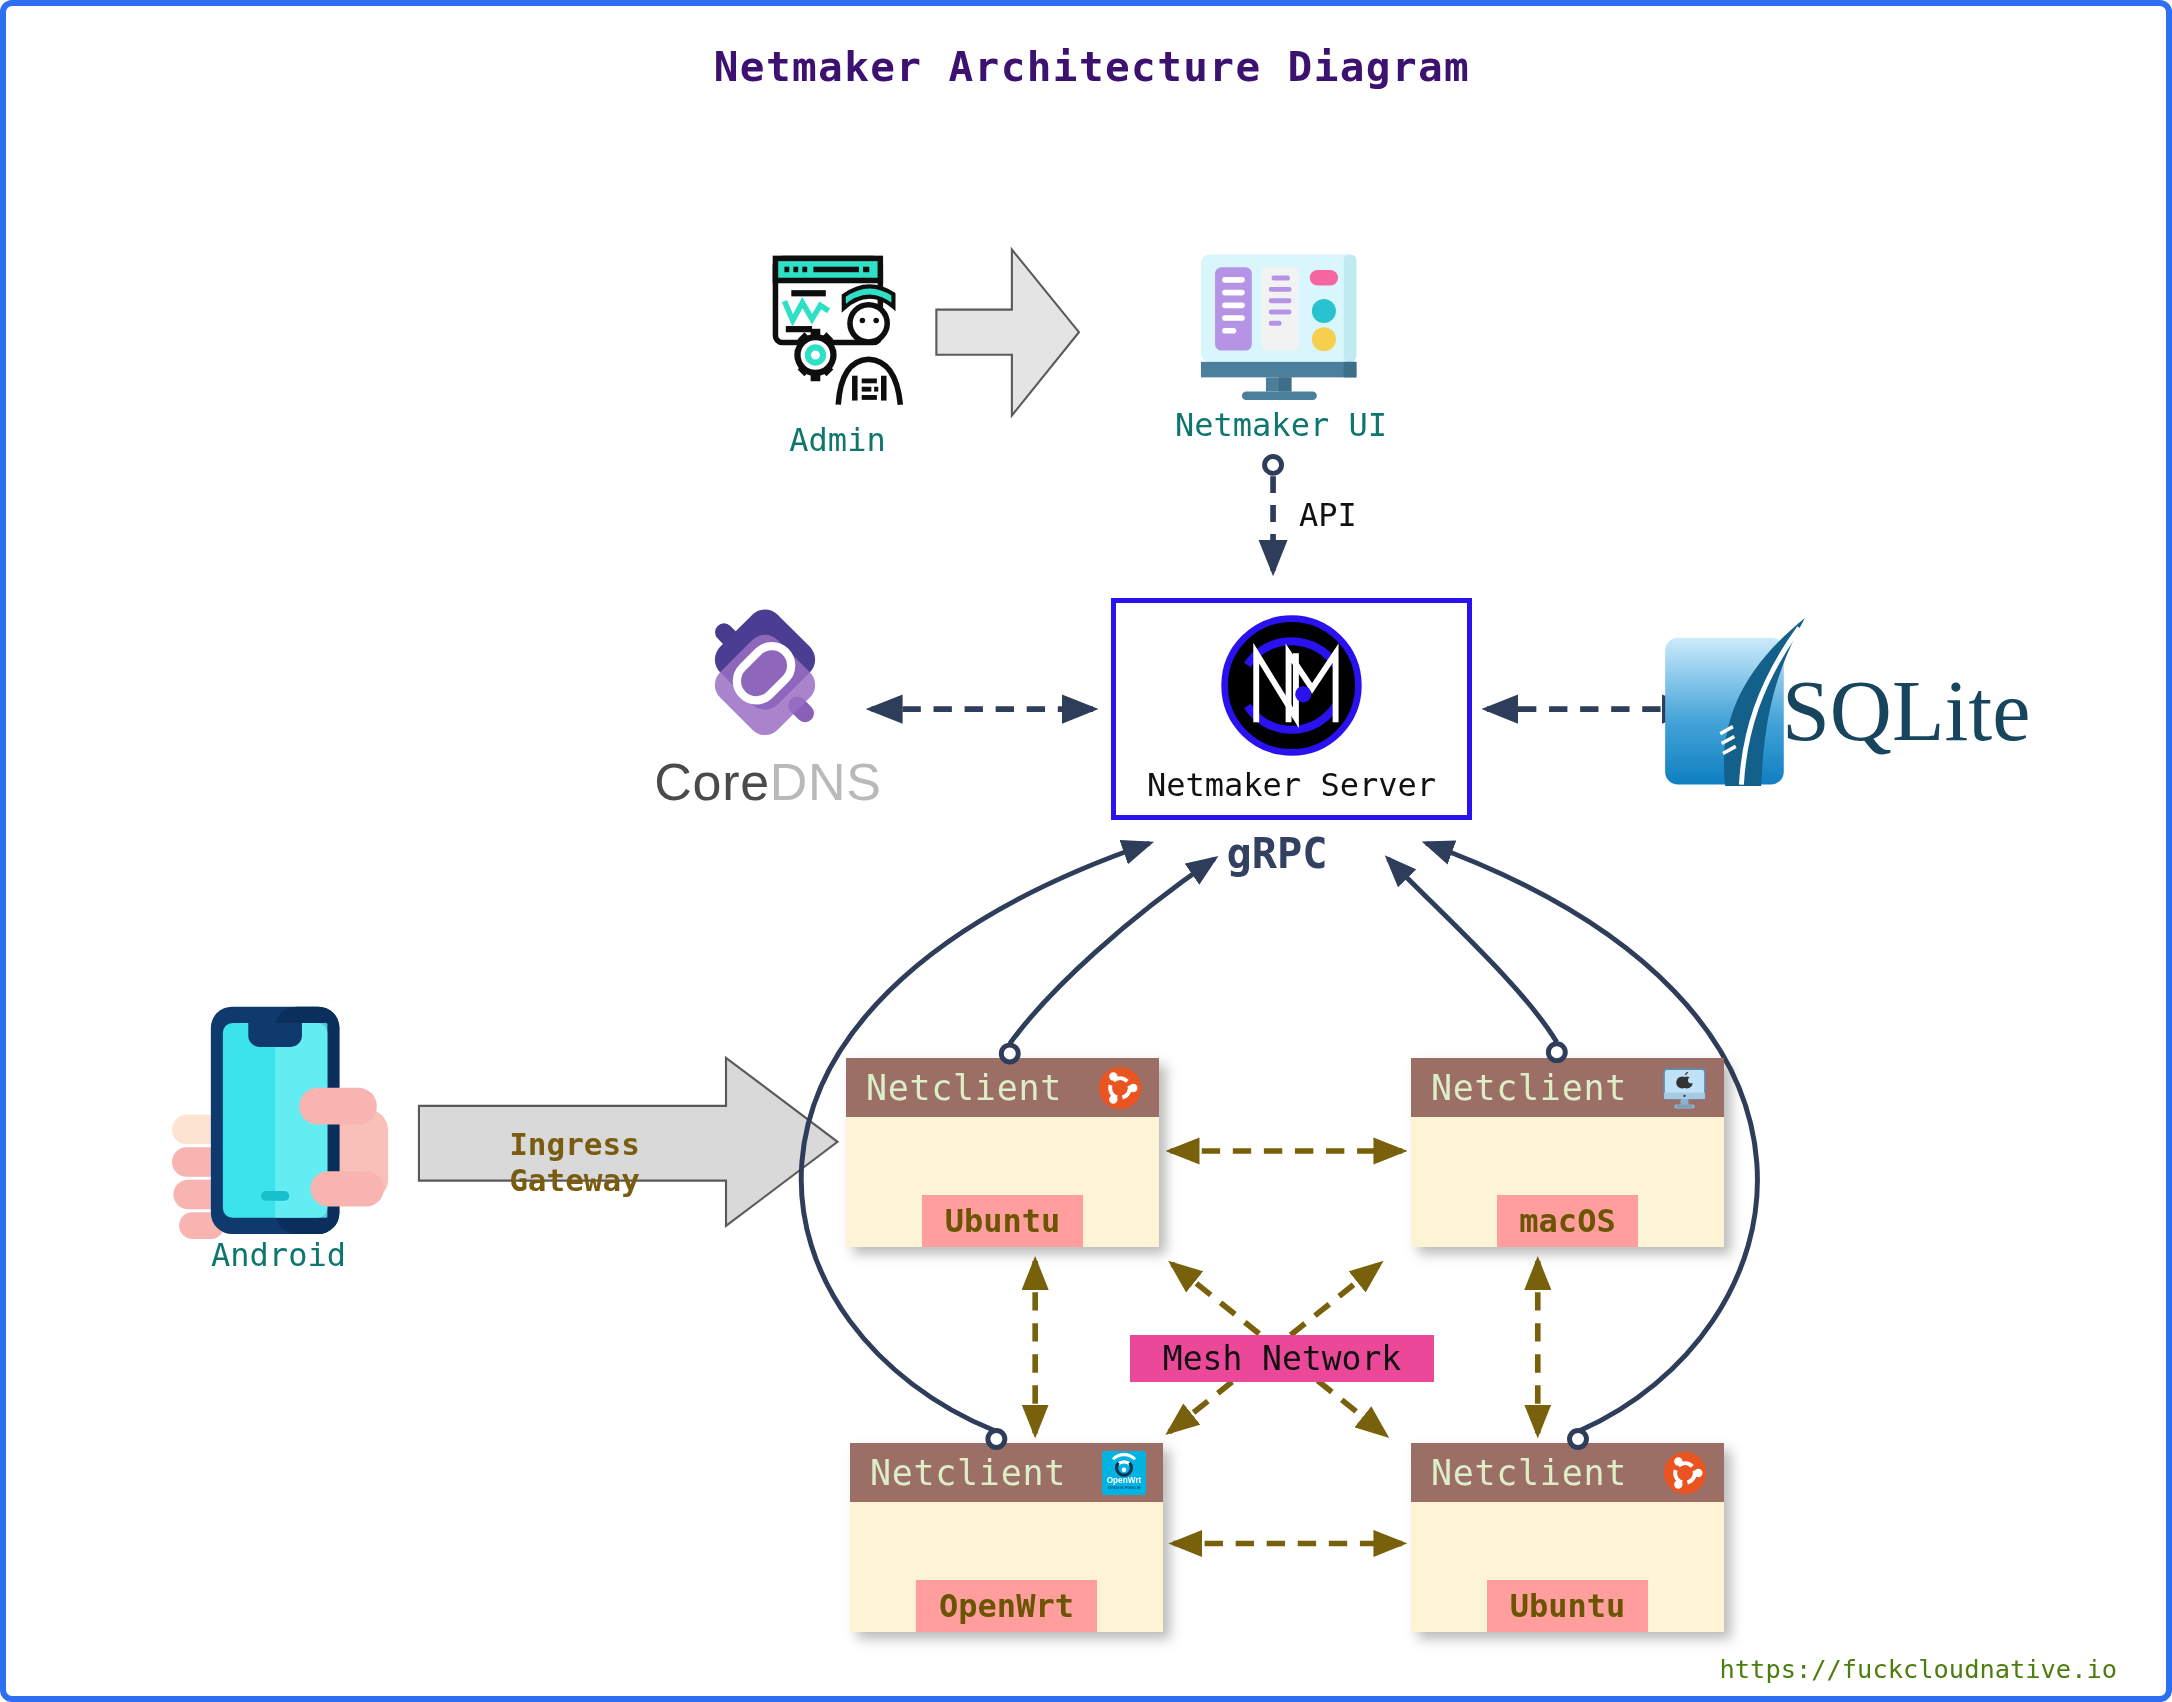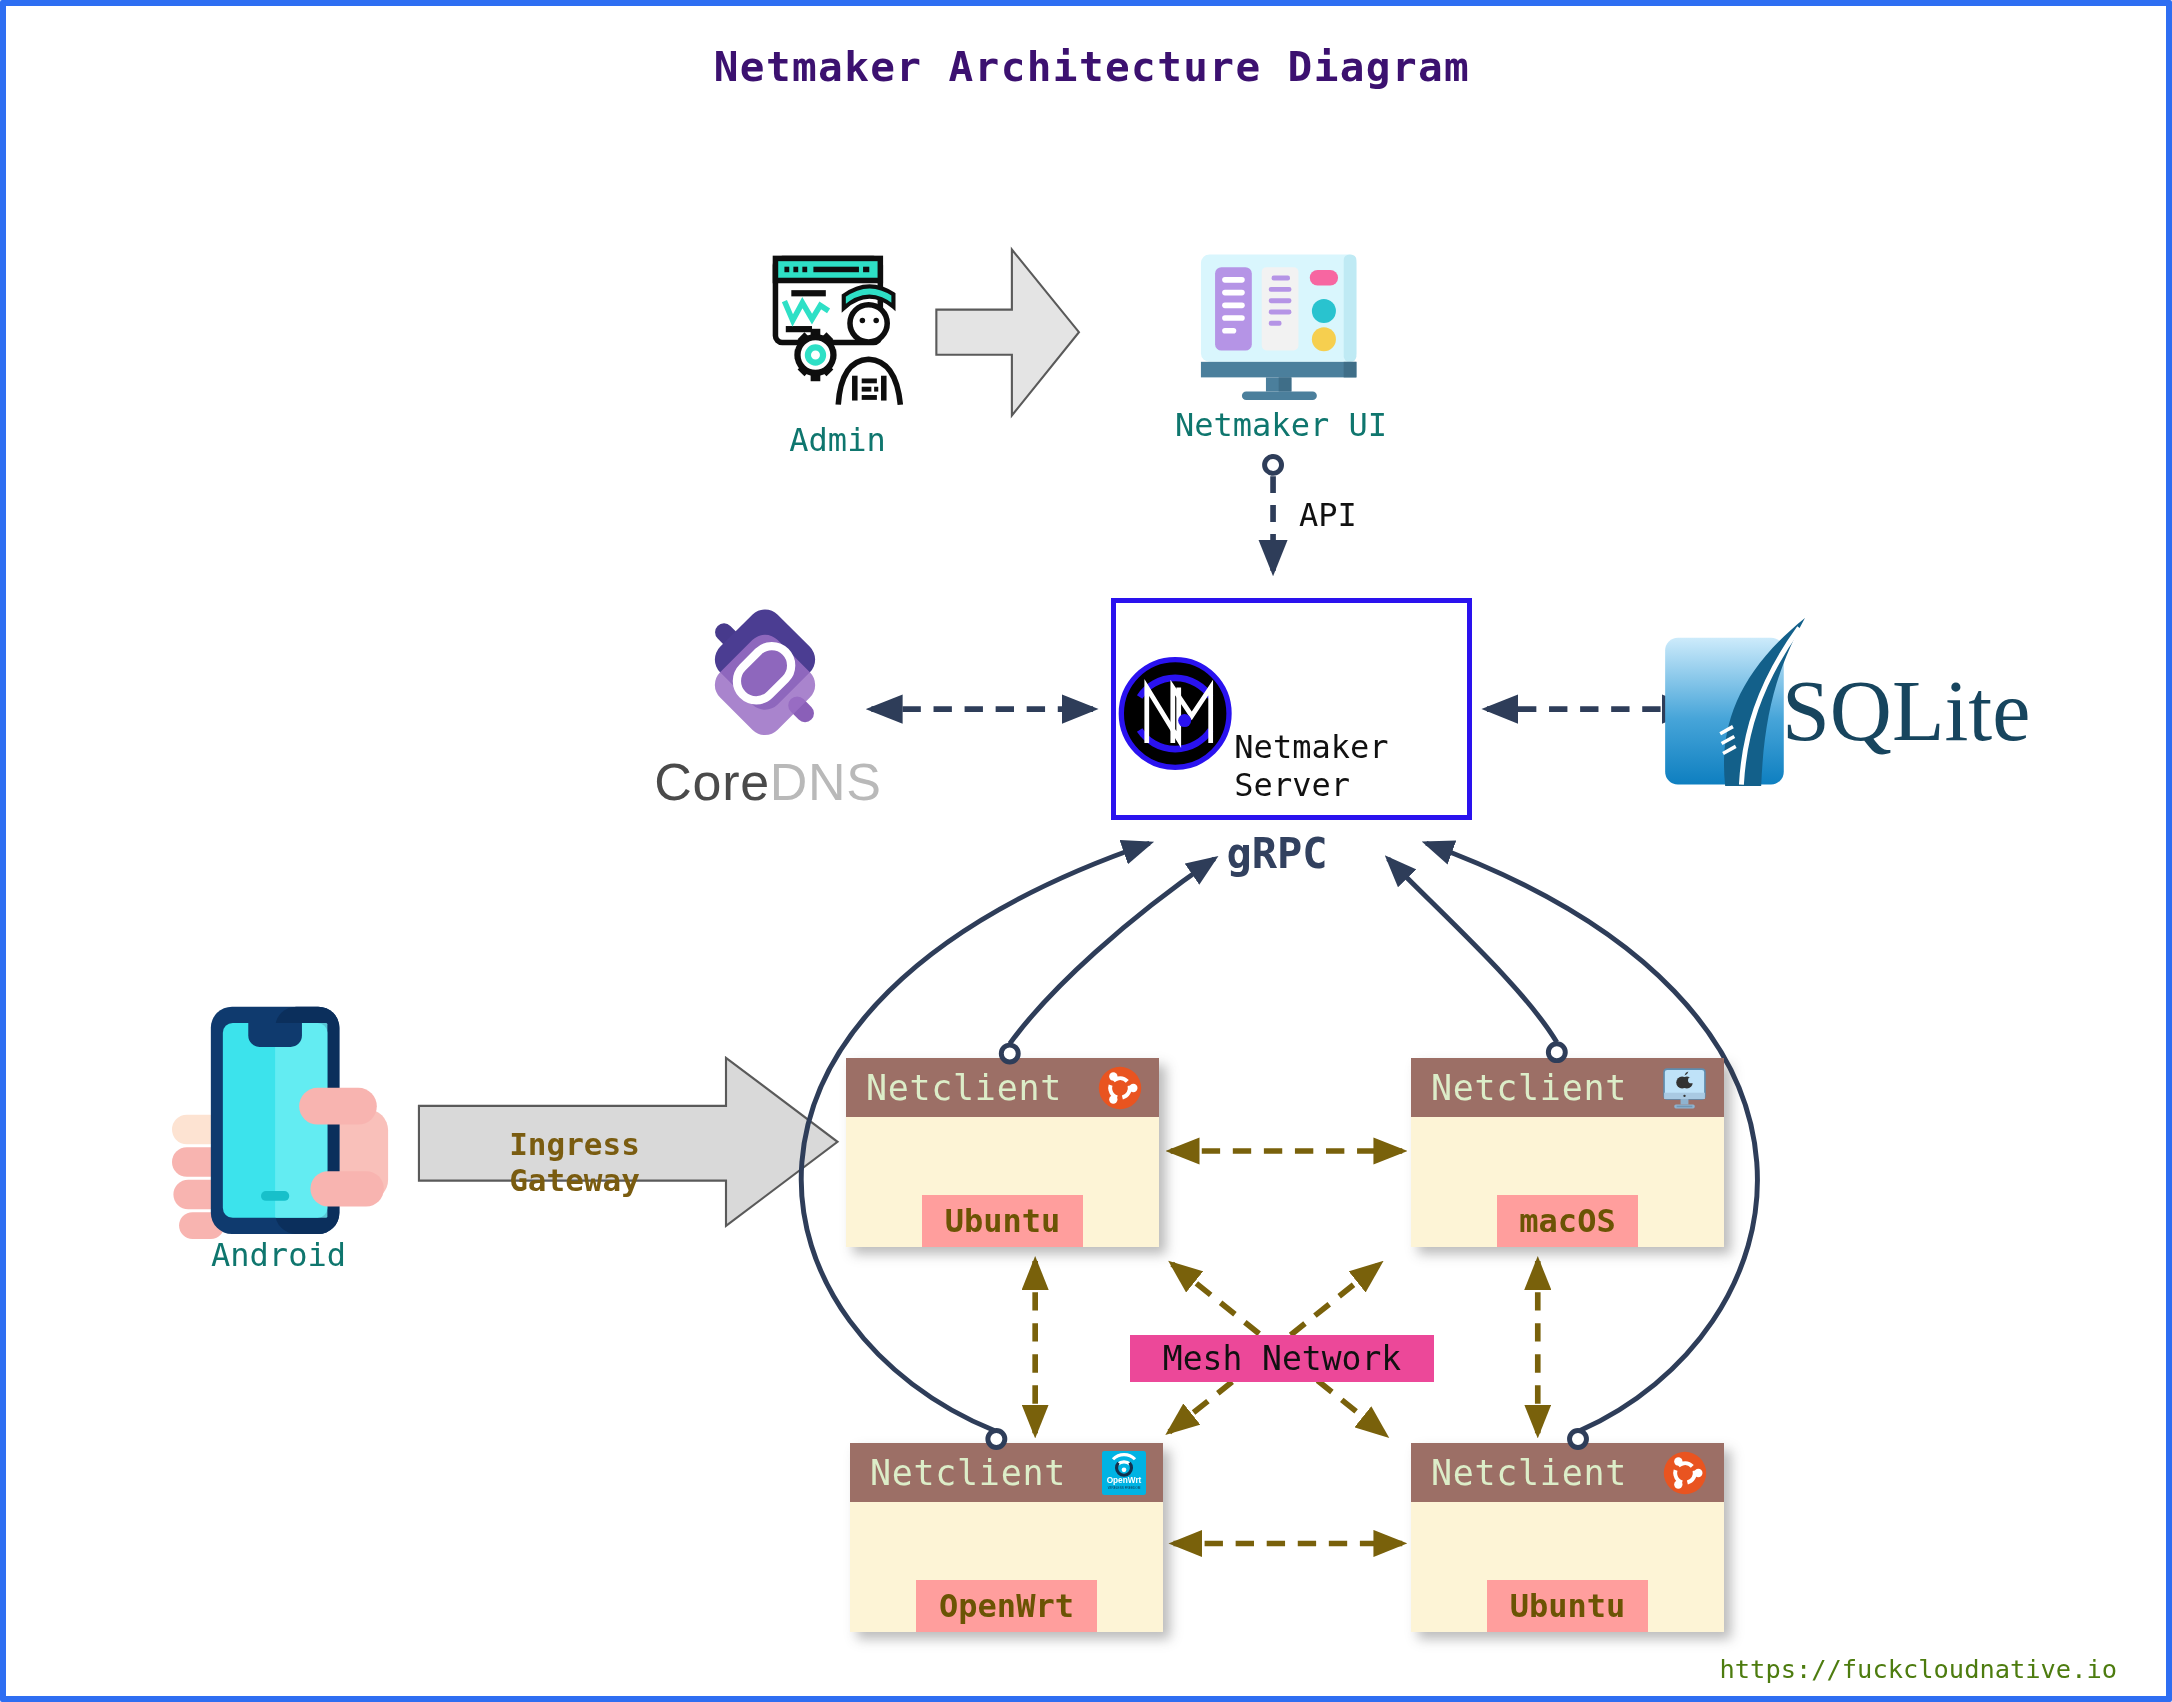--- a/index.html
+++ b/index.html
@@ -1,18 +1,18 @@
 <!DOCTYPE html>
 <html style="font-size:11.3px"><head>
 <meta charset="utf-8">
 <style>
   html,body{margin:0;padding:0;background:#ffffff;}
   #canvas{
     position:relative;width:2172px;height:1702px;background:#ffffff;
-    border:6.4px solid #2e6ef2;border-radius:2px;box-sizing:border-box;
+    border:6.4px solid #2e6ef2;border-radius:12px;box-sizing:border-box;
     overflow:hidden;font-family:"DejaVu Sans Mono",monospace;
   }
   .abs{position:absolute;}
   .layer{position:absolute;left:0;top:0;width:2172px;height:1702px;}
   #lines-layer{z-index:1;}
   .html-layer{z-index:2;}
   #dots-layer{z-index:5;pointer-events:none;}
   .mono{font-family:"DejaVu Sans Mono",monospace;}
   .center{text-align:center;}
   .page-title{
@@ -23,21 +23,21 @@
   .api-label{left:1293px;top:490px;font-size:32px;color:#111;z-index:2;}
   .grpc-label{left:1144px;top:823px;width:254px;text-align:center;
     font-size:42px;font-weight:bold;color:#32415f;z-index:2;}
   .mesh-label{left:1124px;top:1329px;width:304px;text-align:center;
     font-size:33px;color:#111;background:#ec4899;padding:4.2px 0;z-index:2;}
   .ingress-label{left:431px;top:1120px;width:275px;text-align:center;
     font-size:31px;font-weight:bold;color:#7a5c10;z-index:2;}
   .server-box{
     left:1105px;top:592px;width:361px;height:222px;box-sizing:border-box;
     border:5px solid #2a12ee;background:#ffffff;z-index:2;
-    display:flex;align-items:center;
+    display:flex;flex-direction:column;align-items:center;
   }
   .server-label{margin-top:auto;margin-bottom:11.3px;font-size:32px;color:#111;}
   .netclient{
     width:313px;height:189px;background:#fdf4d6;z-index:2;
     box-shadow:7px 7px 11.3px rgba(60,60,60,0.35);
     display:flex;flex-direction:column;box-sizing:border-box;
   }
   .nc-tl{left:840px;top:1052px;}
   .nc-tr{left:1405px;top:1052px;}
   .nc-bl{left:844px;top:1437px;}

